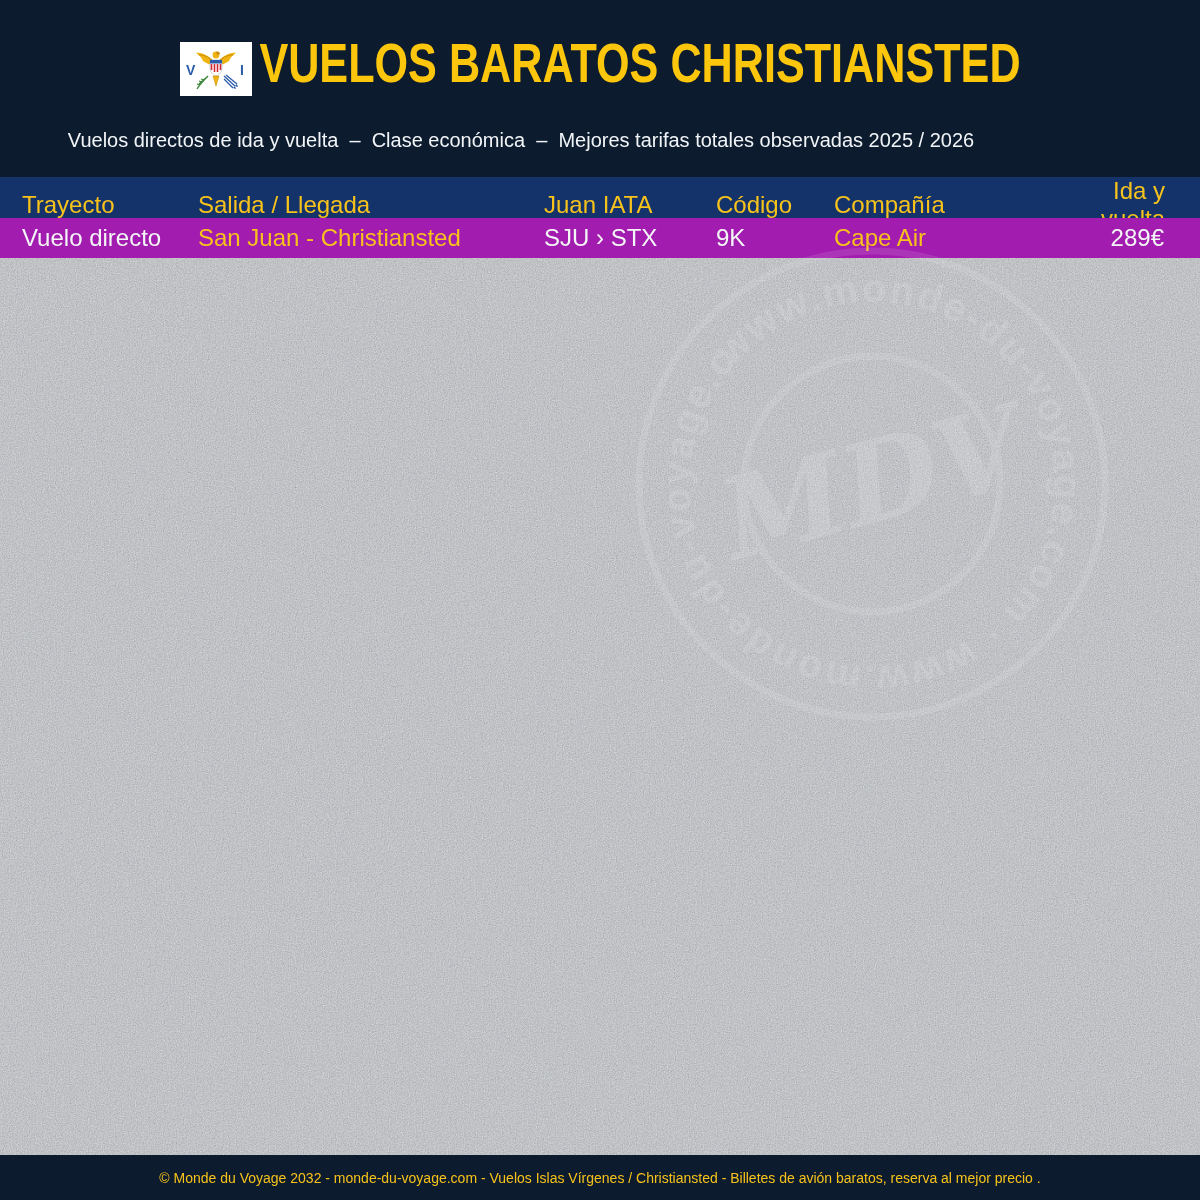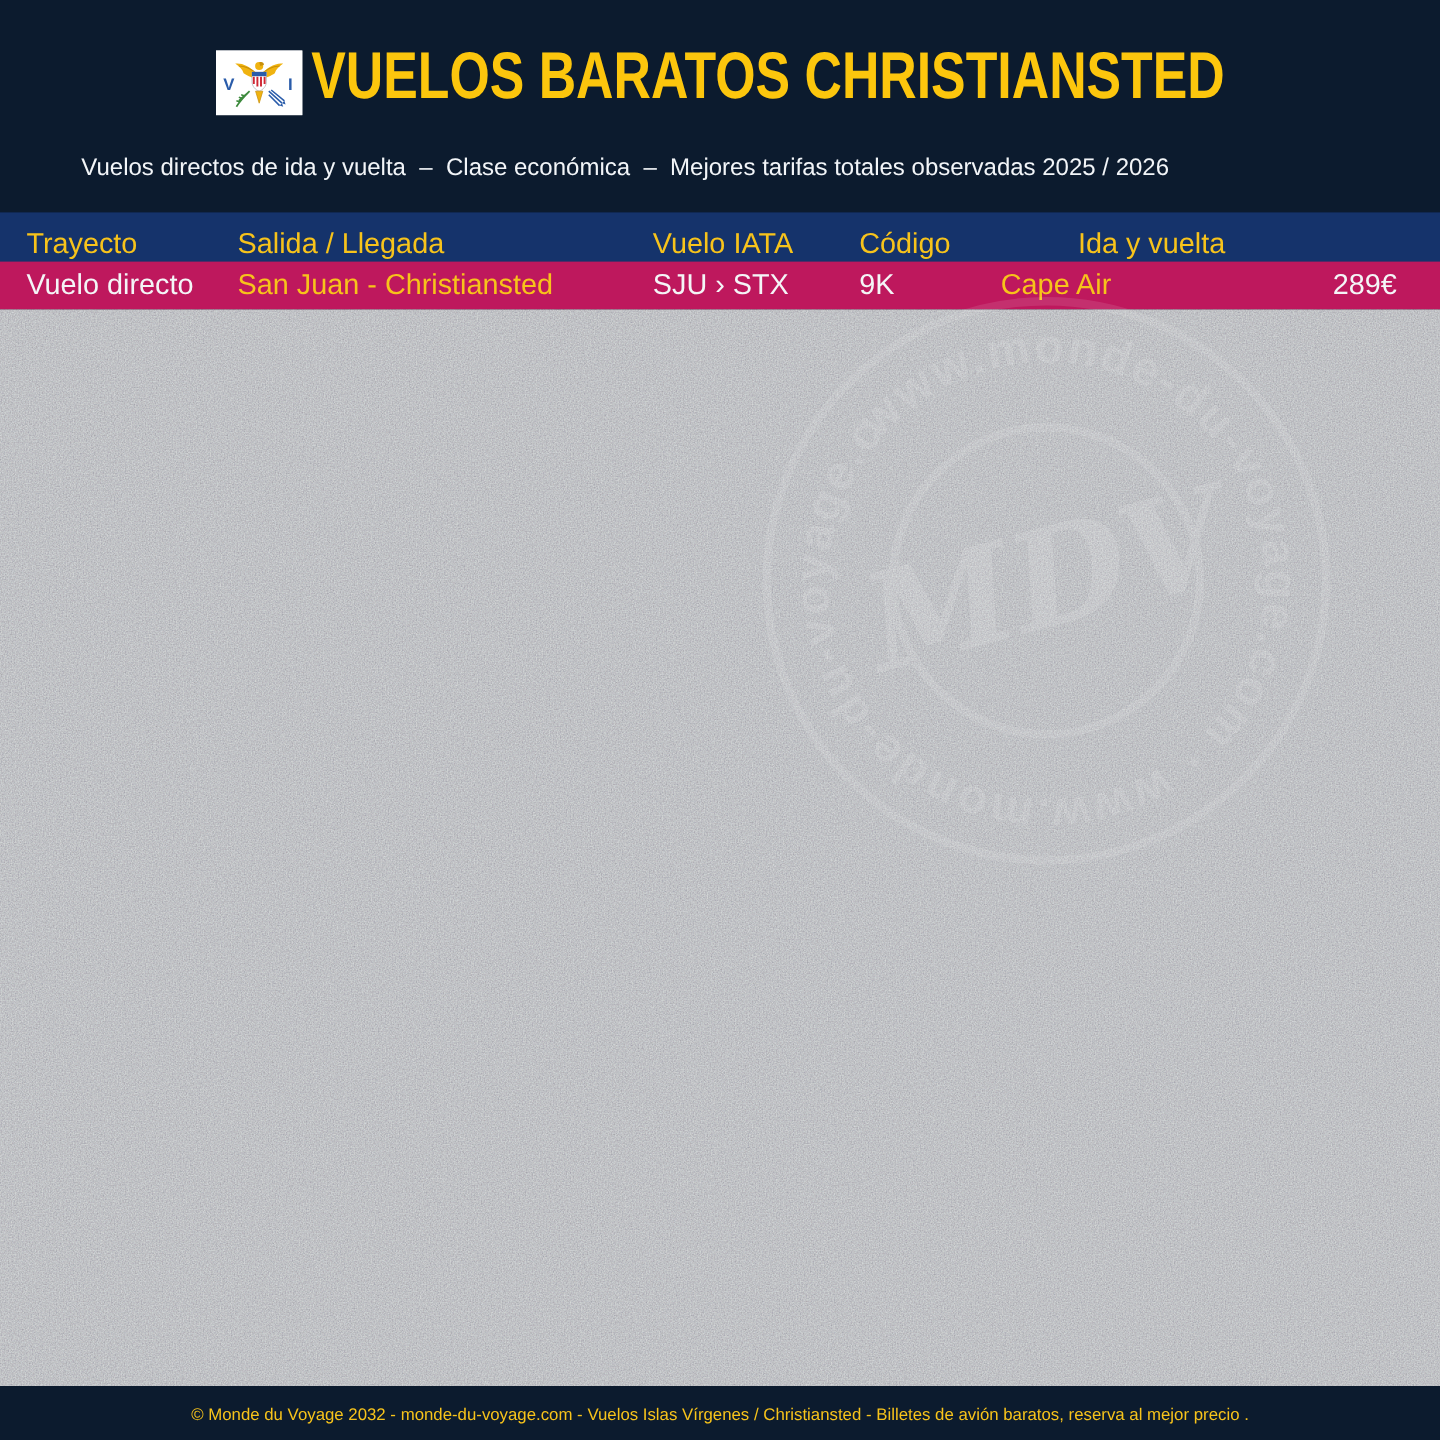--- a/index.html
+++ b/index.html
@@ -46,21 +46,21 @@
     align-items: center;
     font-size: 24px;
   }
   .table-head {
     top: 177px; height: 54px;
     background: #15336b;
     color: #f7c31b;
   }
   .fare-row {
     top: 218px; height: 40px;
-    background: #be185d;
+    background: #a21caf;
     color: #f4f5f7;
     cursor: pointer;
   }
   .cell-right { text-align: right; padding-right: 35px; }
   .cell-price { text-align: right; padding-right: 36px; }
   .link-yellow { color: #f7c31b; }
 
   
   .noise-area {
     position: absolute; left: 0; top: 258px;
@@ -119,22 +119,23 @@
     </div>
 
     <div class="page-title">VUELOS BARATOS CHRISTIANSTED</div>
 
     <div class="subtitle">Vuelos directos de ida y vuelta  –  Clase económica  –  Mejores tarifas totales observadas 2025 / 2026</div>
   </div>
 
   <div class="grid-row table-head">
     <div>Trayecto</div>
     <div>Salida / Llegada</div>
-    <div>Vuelo IATA</div>
+    <div>Juan IATA</div>
     <div>Código</div>
+    <div>Compañía</div>
     <div class="cell-right">Ida y vuelta</div>
   </div>
 
   <div class="grid-row fare-row">
     <div>Vuelo directo</div>
     <div class="link-yellow">San Juan - Christiansted</div>
     <div>SJU › STX</div>
     <div>9K</div>
     <div class="link-yellow">Cape Air</div>
     <div class="cell-price">289€</div>

